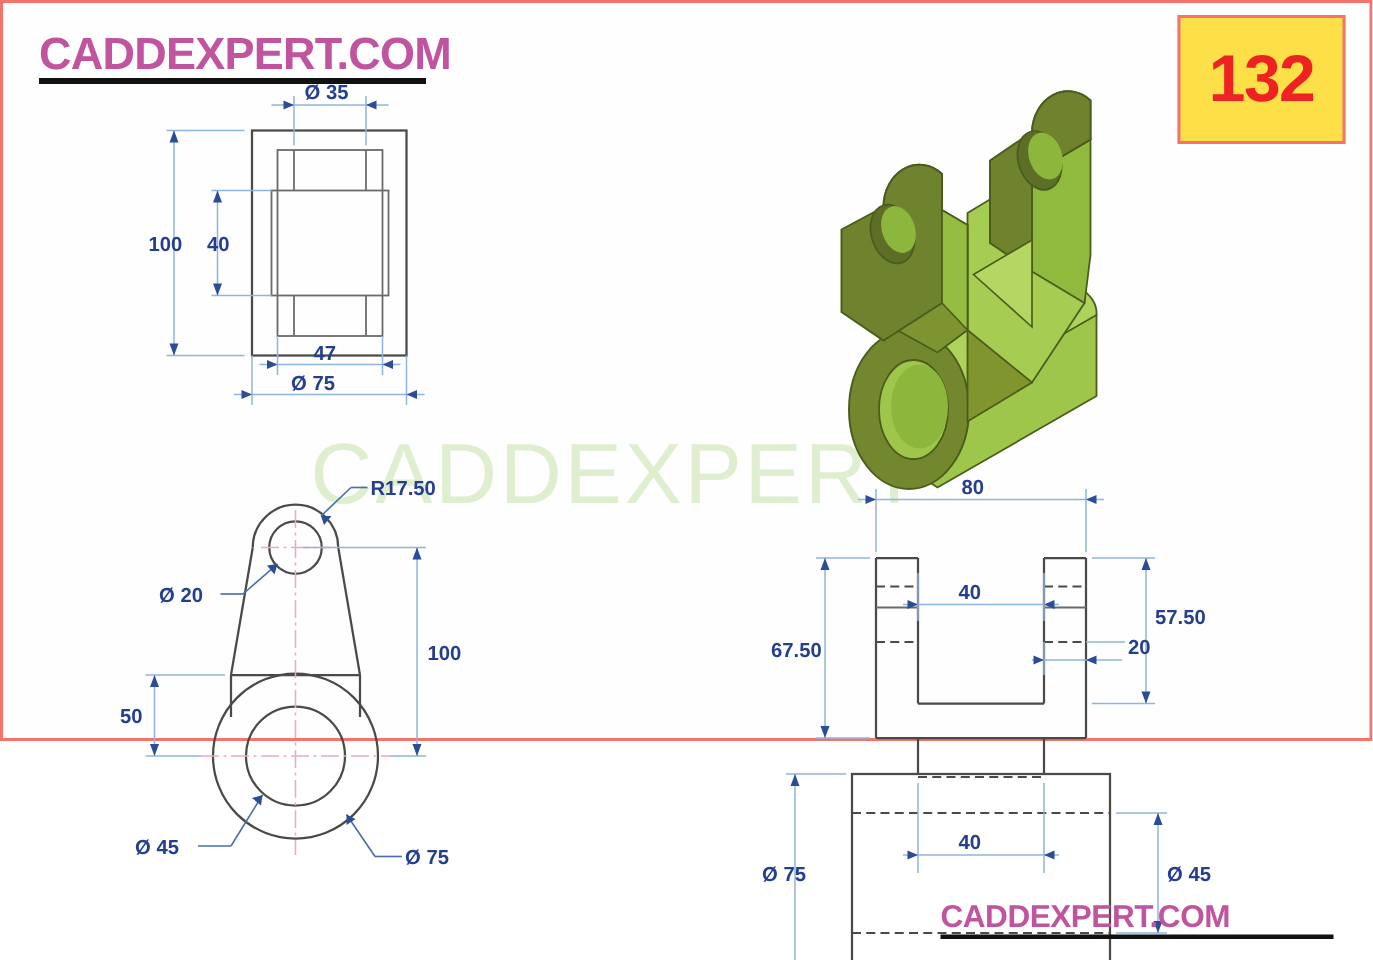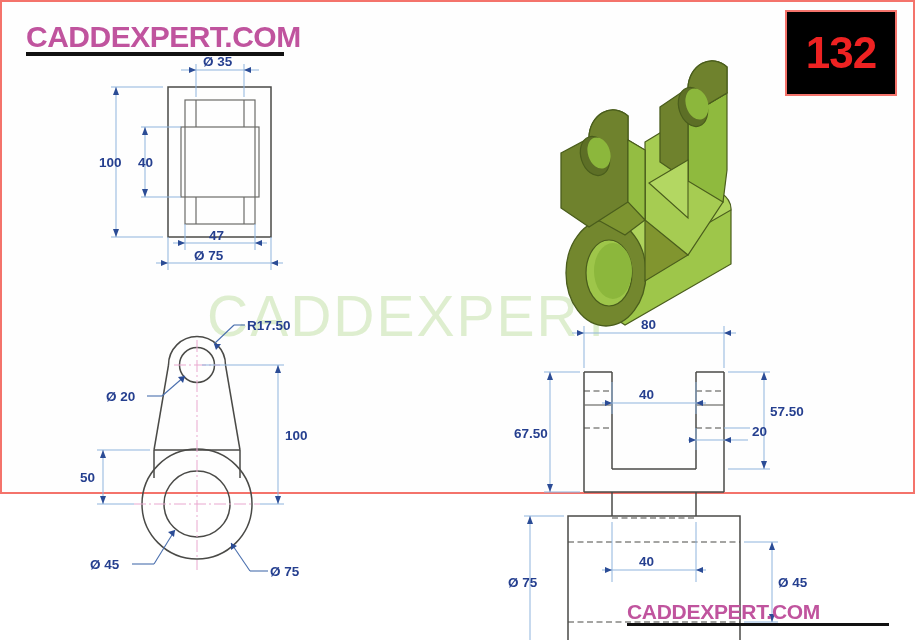--- a/index.html
+++ b/index.html
@@ -32,21 +32,21 @@
     color:#c0549e;white-space:nowrap;
   }
   #brand-bottom-rule{
     position:absolute;left:625px;top:621px;width:262px;height:3px;
     background:#111111;
   }
   #plate-no{
     position:absolute;right:16px;top:8px;
     width:108px;height:82px;
     border:2px solid #f4736b;
-    background:#000000;
+    background:#fde047;
     display:flex;align-items:center;justify-content:center;
   }
   #plate-no span{
     font-size:44px;font-weight:bold;color:#ee2222;letter-spacing:-1px;
   }
   
   #watermark{
     position:absolute;left:205px;top:281px;
     font-size:57px;font-weight:400;letter-spacing:2px;
     color:#deeecf;

